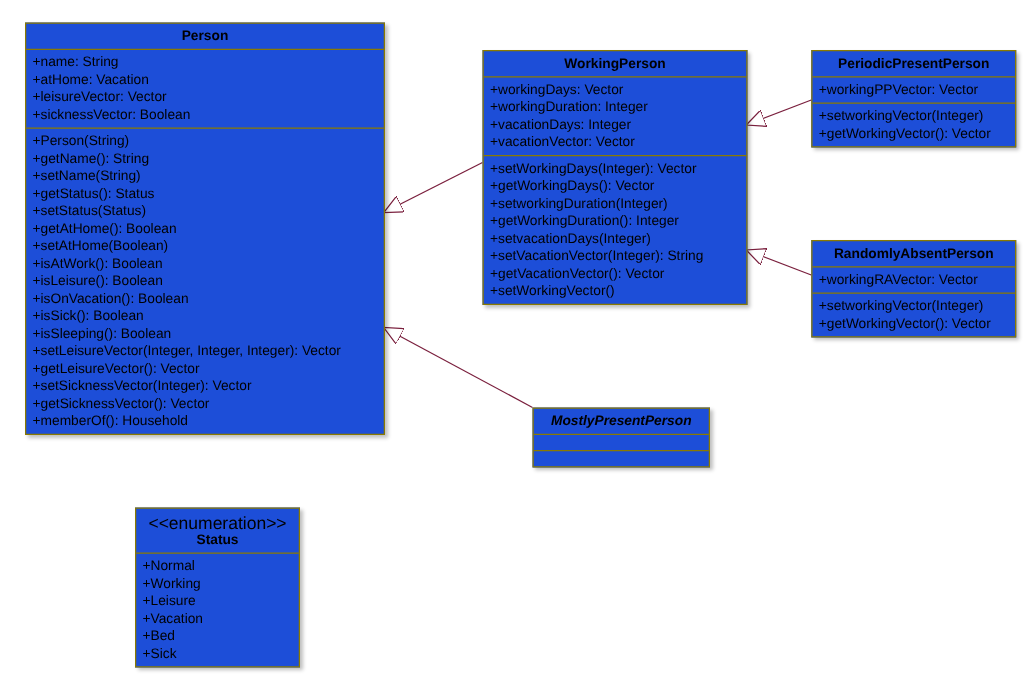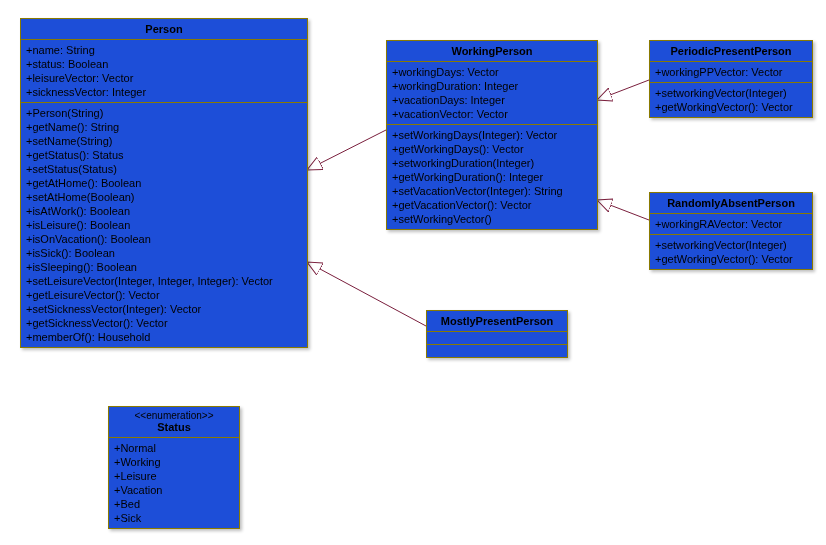--- a/index.html
+++ b/index.html
@@ -26,21 +26,21 @@
   .compartment:last-child {
     border-bottom: none;
   }
   .title {
     text-align: center;
     font-weight: bold;
     padding: 4px 5px;
   }
   .stereotype {
     text-align: center;
-    font-size: 10px;
+    font-size: 14px;
     padding-top: 3px;
   }
   .line {
     white-space: nowrap;
     line-height: 14px;
   }
   .empty {
     min-height: 6px;
   }
   svg.connectors {
@@ -67,23 +67,23 @@
 
   <line x1="649" y1="80" x2="597" y2="100" stroke="#7a1f3d" stroke-width="1" marker-end="url(#gen)"></line>
 
   <line x1="649" y1="220" x2="597" y2="200" stroke="#7a1f3d" stroke-width="1" marker-end="url(#gen)"></line>
 </svg>
 
 <div class="class-box" style="left:20px; top:18px; width:286px;">
   <div class="compartment title">Person</div>
   <div class="compartment">
     <div class="line">+name: String</div>
-    <div class="line">+status: Boolean</div>
+    <div class="line">+atHome: Vacation</div>
     <div class="line">+leisureVector: Vector</div>
-    <div class="line">+sicknessVector: Integer</div>
+    <div class="line">+sicknessVector: Boolean</div>
   </div>
   <div class="compartment">
     <div class="line">+Person(String)</div>
     <div class="line">+getName(): String</div>
     <div class="line">+setName(String)</div>
     <div class="line">+getStatus(): Status</div>
     <div class="line">+setStatus(Status)</div>
     <div class="line">+getAtHome(): Boolean</div>
     <div class="line">+setAtHome(Boolean)</div>
     <div class="line">+isAtWork(): Boolean</div>
@@ -105,20 +105,21 @@
     <div class="line">+workingDays: Vector</div>
     <div class="line">+workingDuration: Integer</div>
     <div class="line">+vacationDays: Integer</div>
     <div class="line">+vacationVector: Vector</div>
   </div>
   <div class="compartment">
     <div class="line">+setWorkingDays(Integer): Vector</div>
     <div class="line">+getWorkingDays(): Vector</div>
     <div class="line">+setworkingDuration(Integer)</div>
     <div class="line">+getWorkingDuration(): Integer</div>
+    <div class="line">+setvacationDays(Integer)</div>
     <div class="line">+setVacationVector(Integer): String</div>
     <div class="line">+getVacationVector(): Vector</div>
     <div class="line">+setWorkingVector()</div>
   </div>
 </div>
 
 <div class="class-box" style="left:649px; top:40px; width:162px;">
   <div class="compartment title">PeriodicPresentPerson</div>
   <div class="compartment">
     <div class="line">+workingPPVector: Vector</div>
@@ -133,21 +134,21 @@
   <div class="compartment title">RandomlyAbsentPerson</div>
   <div class="compartment">
     <div class="line">+workingRAVector: Vector</div>
   </div>
   <div class="compartment">
     <div class="line">+setworkingVector(Integer)</div>
     <div class="line">+getWorkingVector(): Vector</div>
   </div>
 </div>
 
-<div class="class-box" style="left:426px; top:310px; width:140px;">
+<div class="class-box" style="left:426px; top:326px; width:140px;font-style:italic;">
   <div class="compartment title">MostlyPresentPerson</div>
   <div class="compartment empty"></div>
   <div class="compartment empty"></div>
 </div>
 
 <div class="class-box" style="left:108px; top:406px; width:130px;">
   <div class="compartment" style="padding:0;">
     <div class="stereotype">&lt;&lt;enumeration&gt;&gt;</div>
     <div class="title" style="padding-top:0;">Status</div>
   </div>

